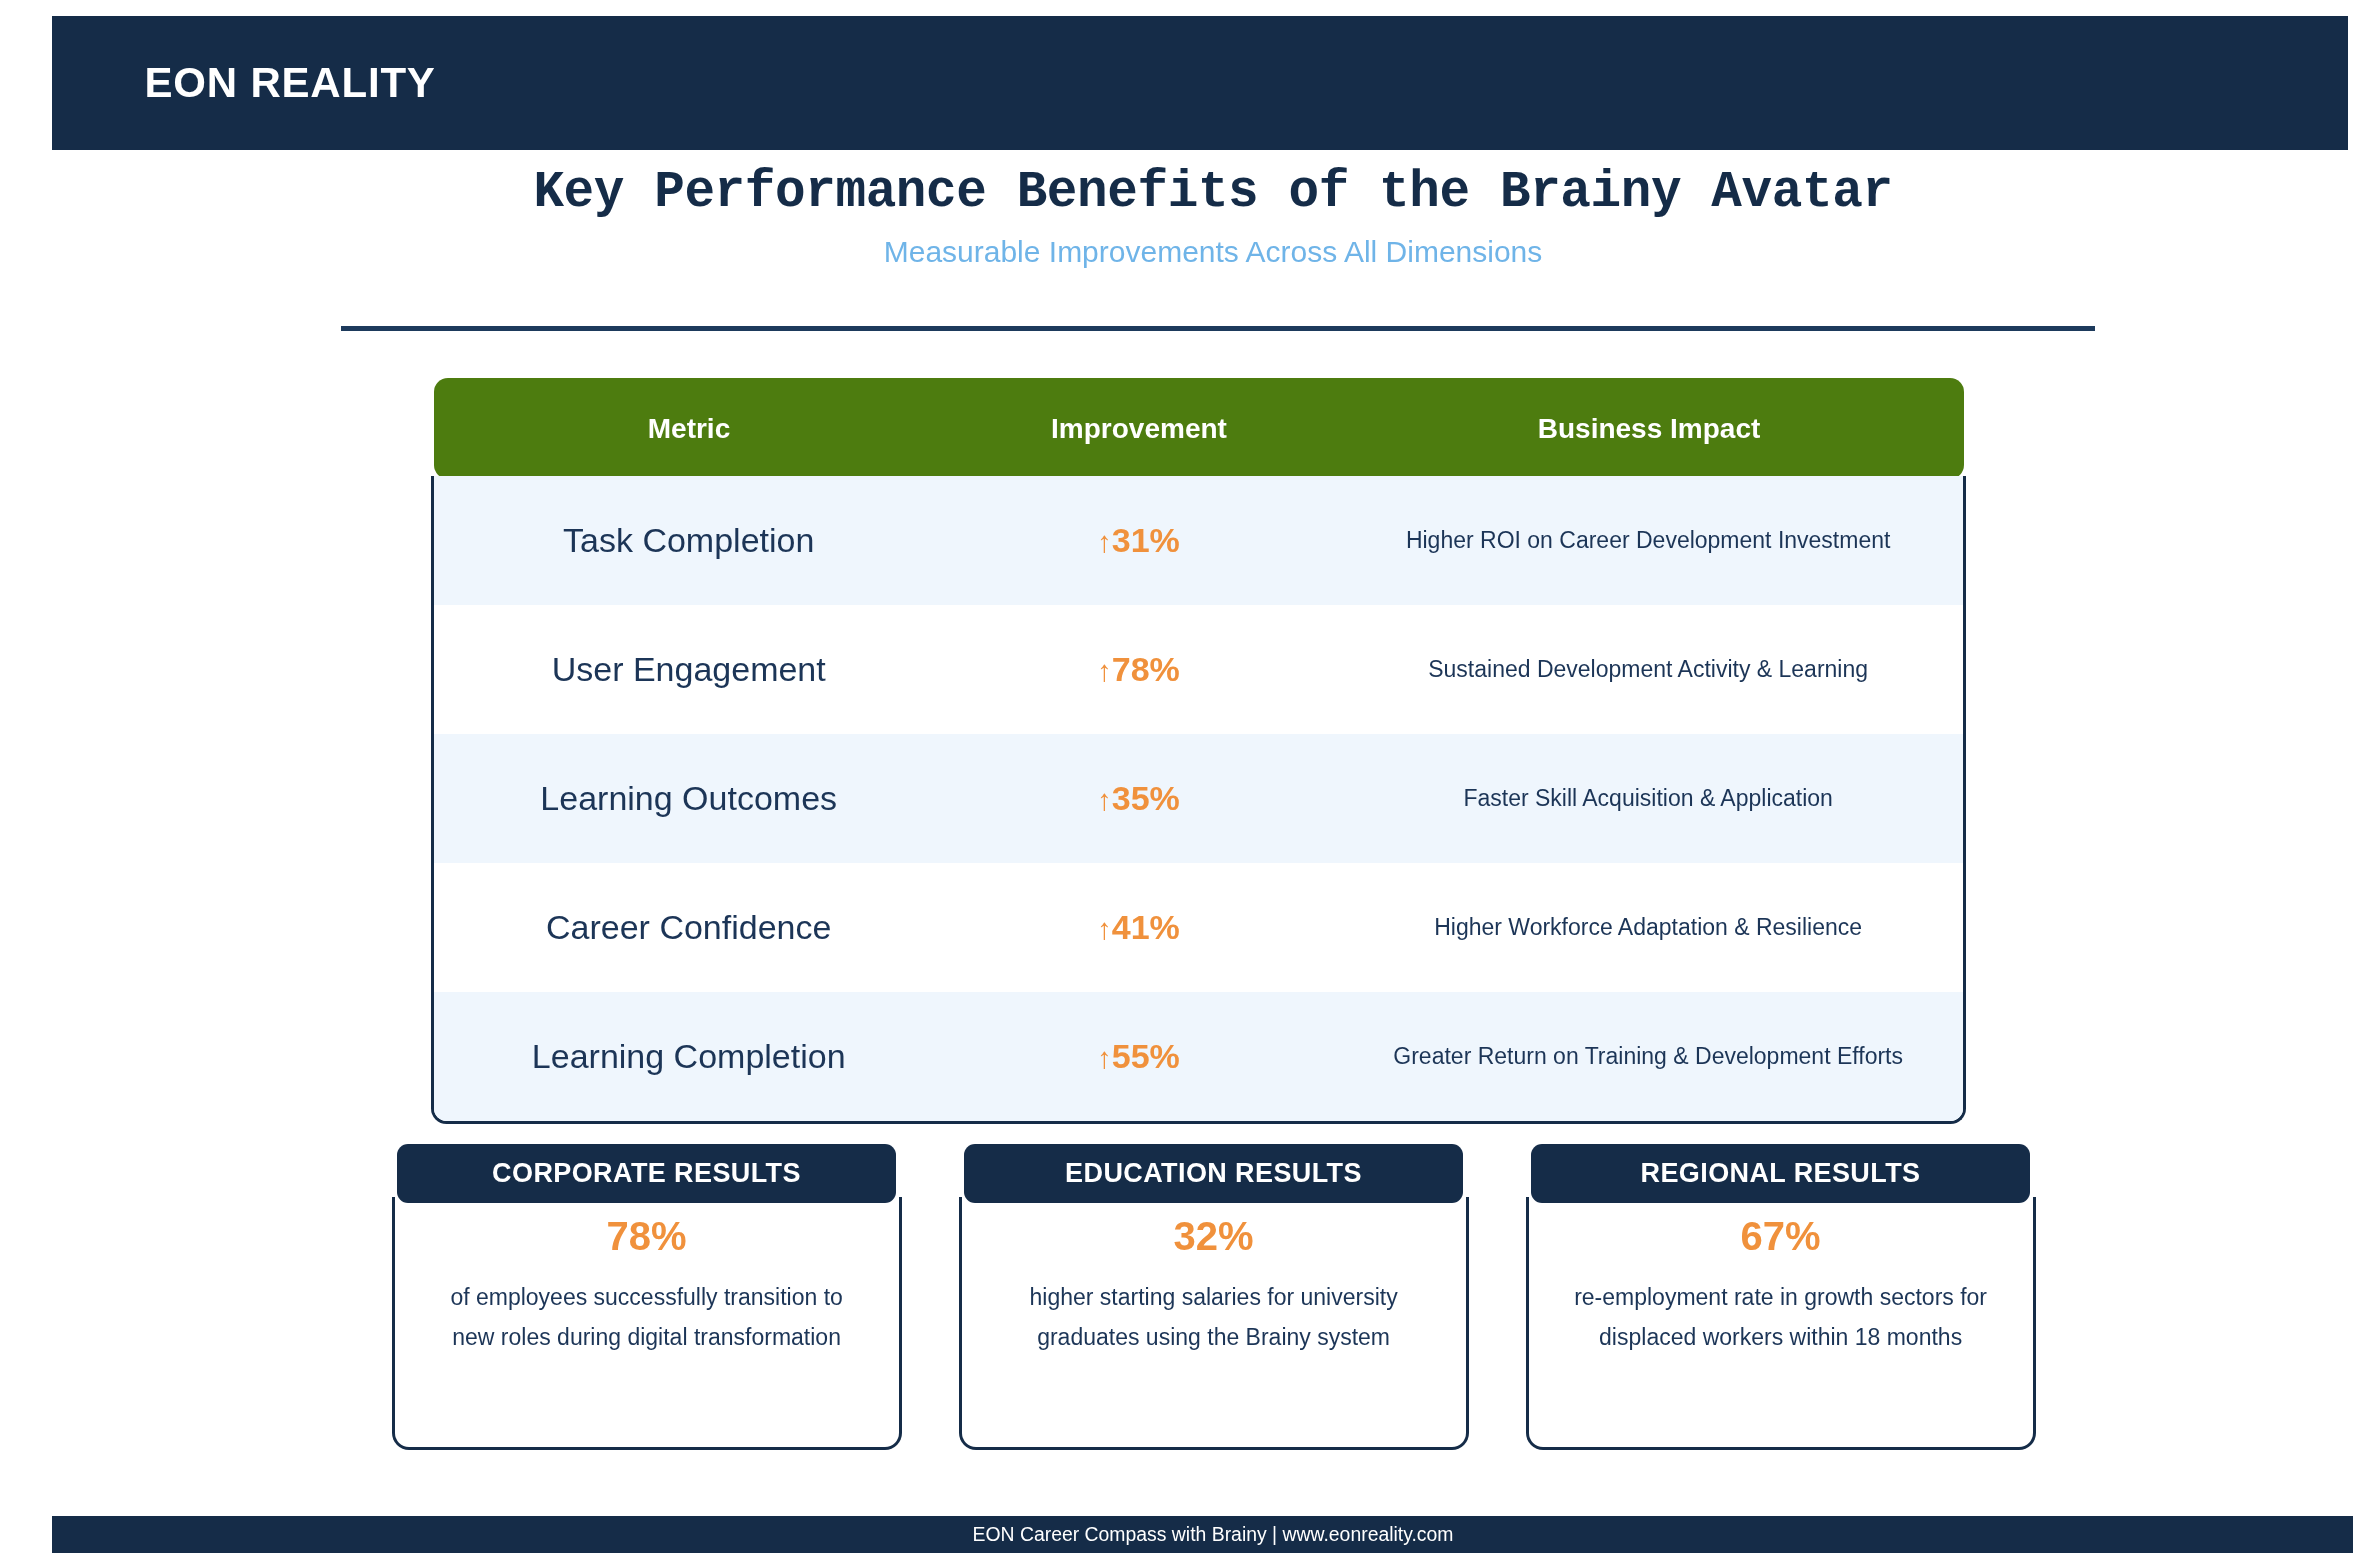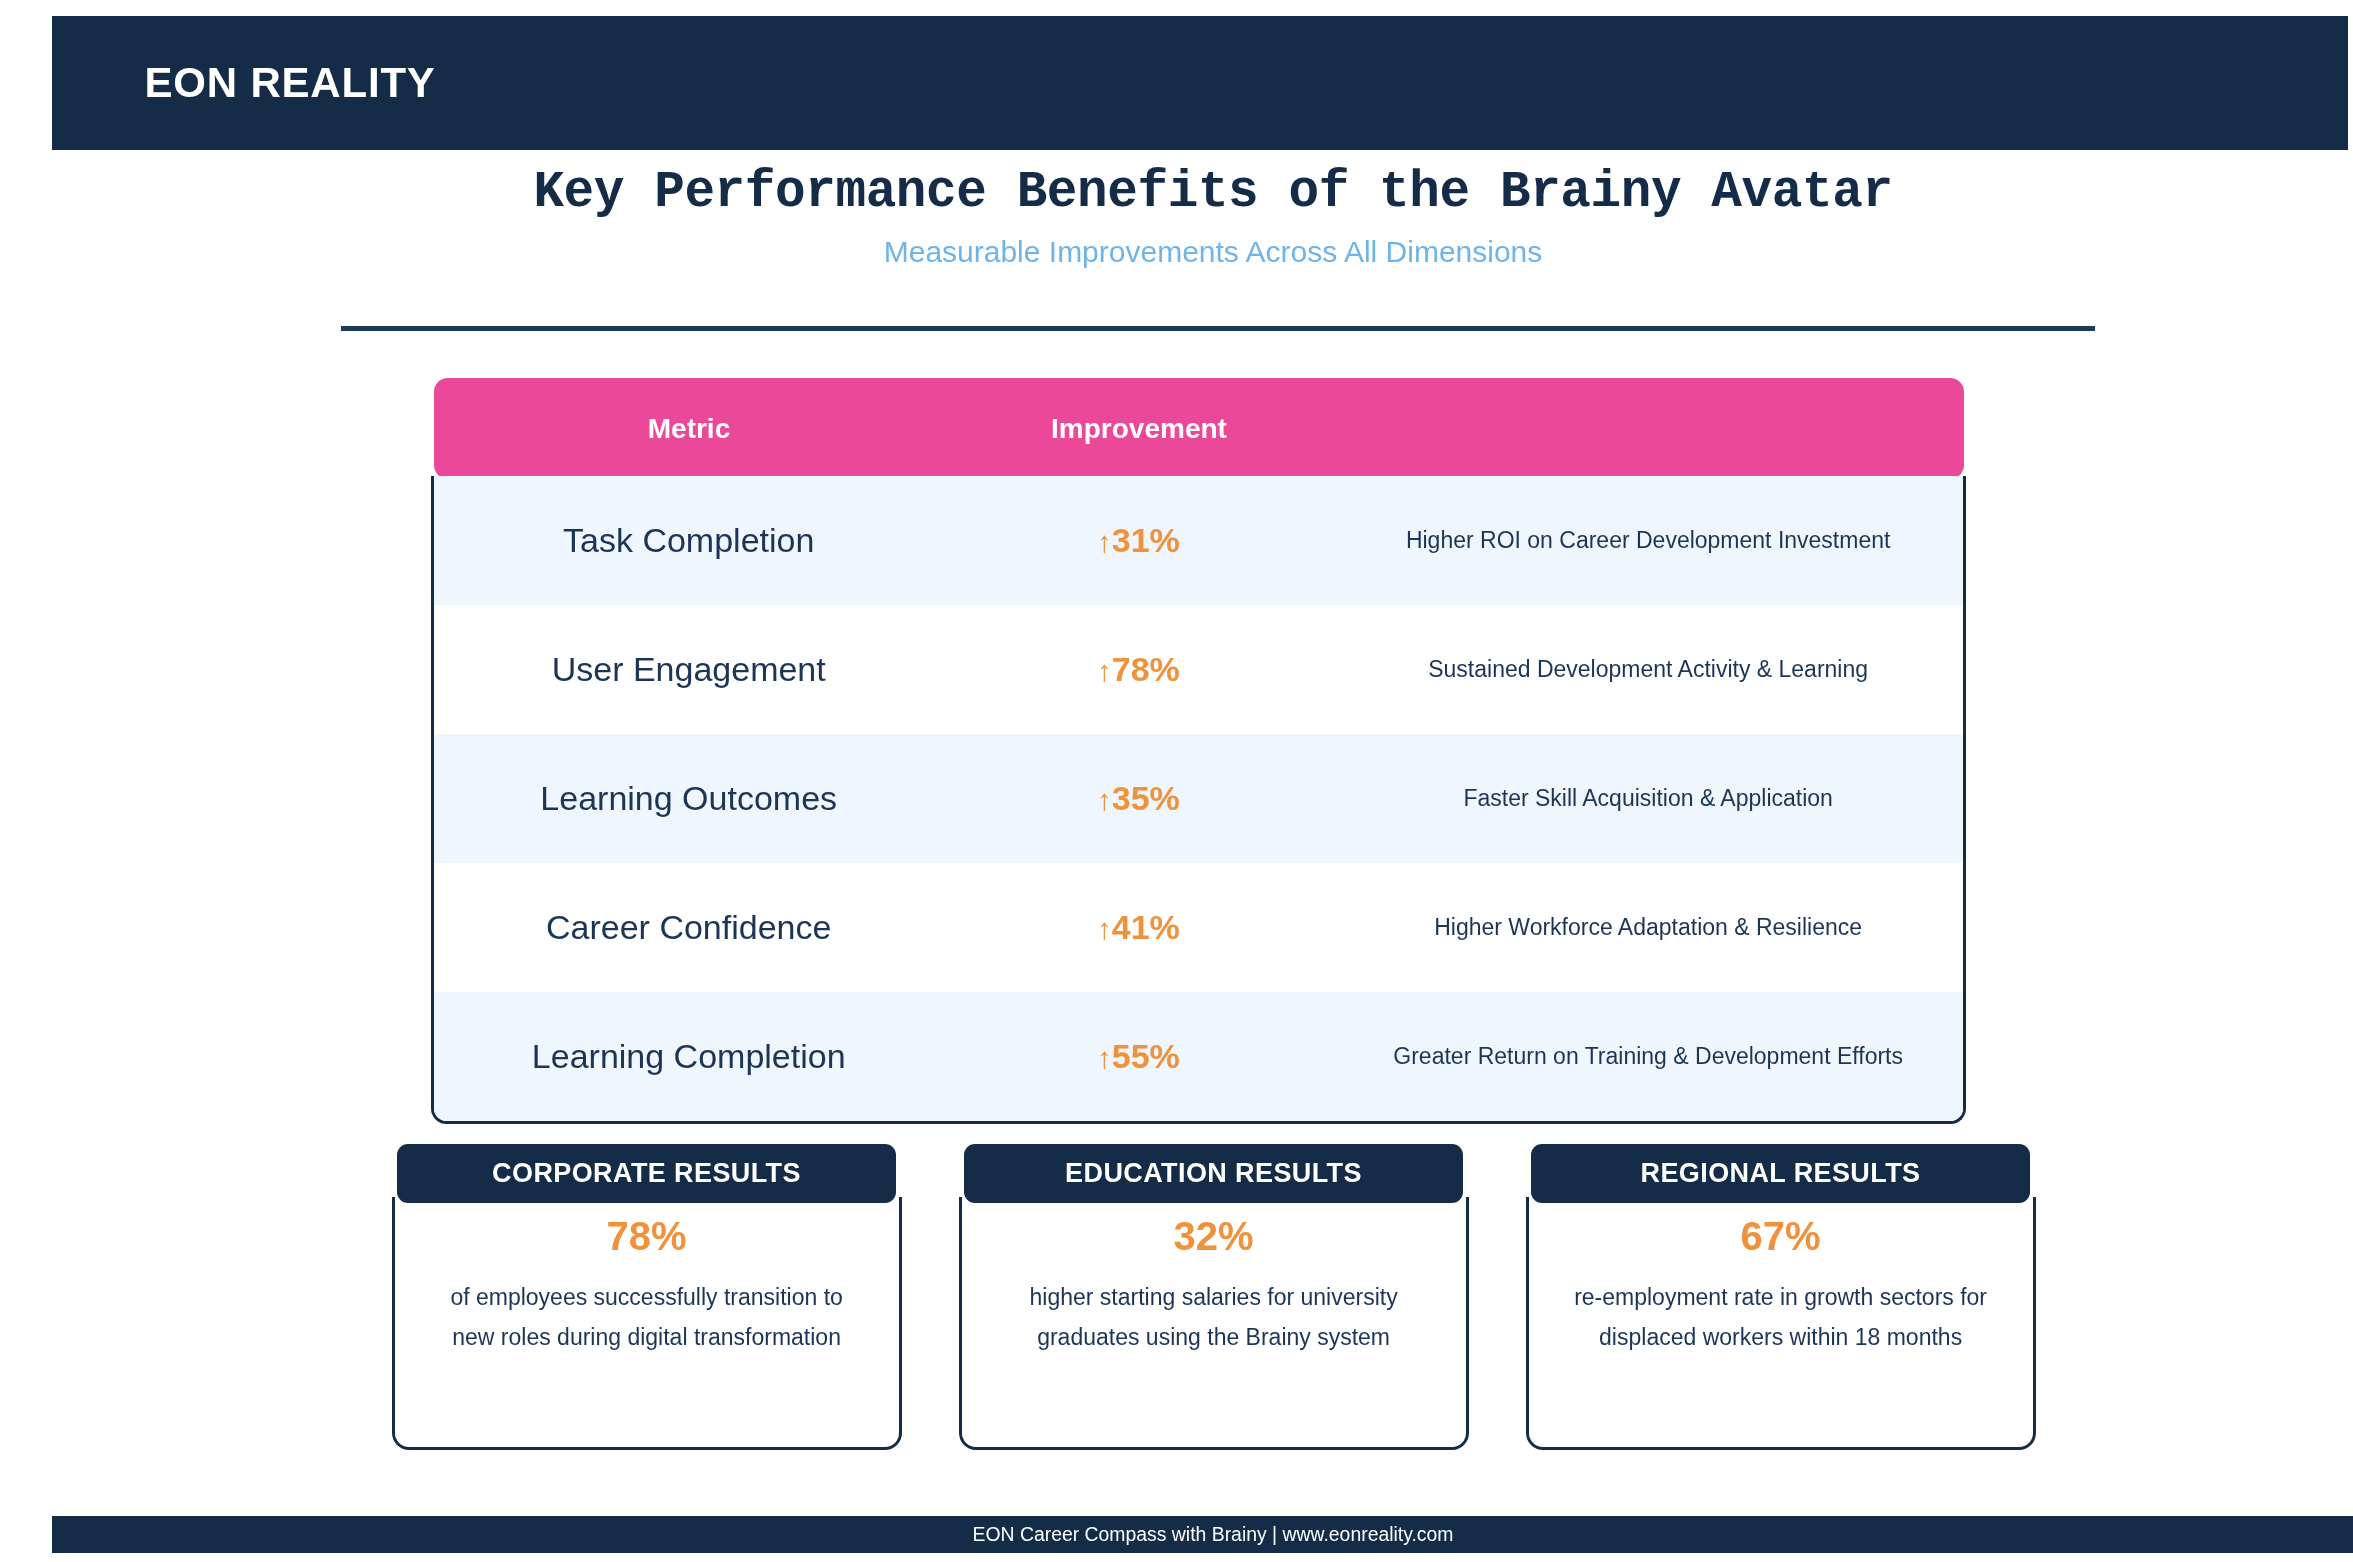--- a/index.html
+++ b/index.html
@@ -34,21 +34,21 @@
     color:#6fb4e8;font-size:30px;font-weight:normal;
     margin-top:14px;line-height:1.1;
   }
   #divider{
     left:305px;top:326px;width:1754px;height:4.7px;background:#1d3a5c;
   }
 
   
   #tablewrap{left:398px;top:378px;width:1530px;}
   #tablehead{
-    width:1530px;height:101px;background:#ec4899;
+    width:1530px;height:101px;background:#4d7c0f;
     border-radius:14px;
     display:flex;align-items:center;
     box-sizing:border-box;
   }
   .th{
     color:#ffffff;font-size:28px;font-weight:bold;text-align:center;
   }
   .col-metric{width:33.33%;}
   .col-improve{width:25.5%;}
   .col-impact{width:41.17%;}
@@ -126,20 +126,21 @@
   <div id="maintitle">Key Performance Benefits of the Brainy Avatar</div>
   <div id="subtitle">Measurable Improvements Across All Dimensions</div>
 </div>
 <div class="abs" id="divider"></div>
 
 <div class="abs" id="tablewrap">
 
   <div id="tablehead">
     <div class="th col-metric">Metric</div>
     <div class="th col-improve">Improvement</div>
+    <div class="th col-impact">Business Impact</div>
   </div>
 
   <div id="tablebody">
 
     <div class="trow odd">
       <div class="td td-metric">Task Completion</div>
       <div class="td td-improve"><span class="arrow">↑</span><span>31%</span></div>
       <div class="td td-impact">Higher ROI on Career Development Investment</div>
     </div>
 

